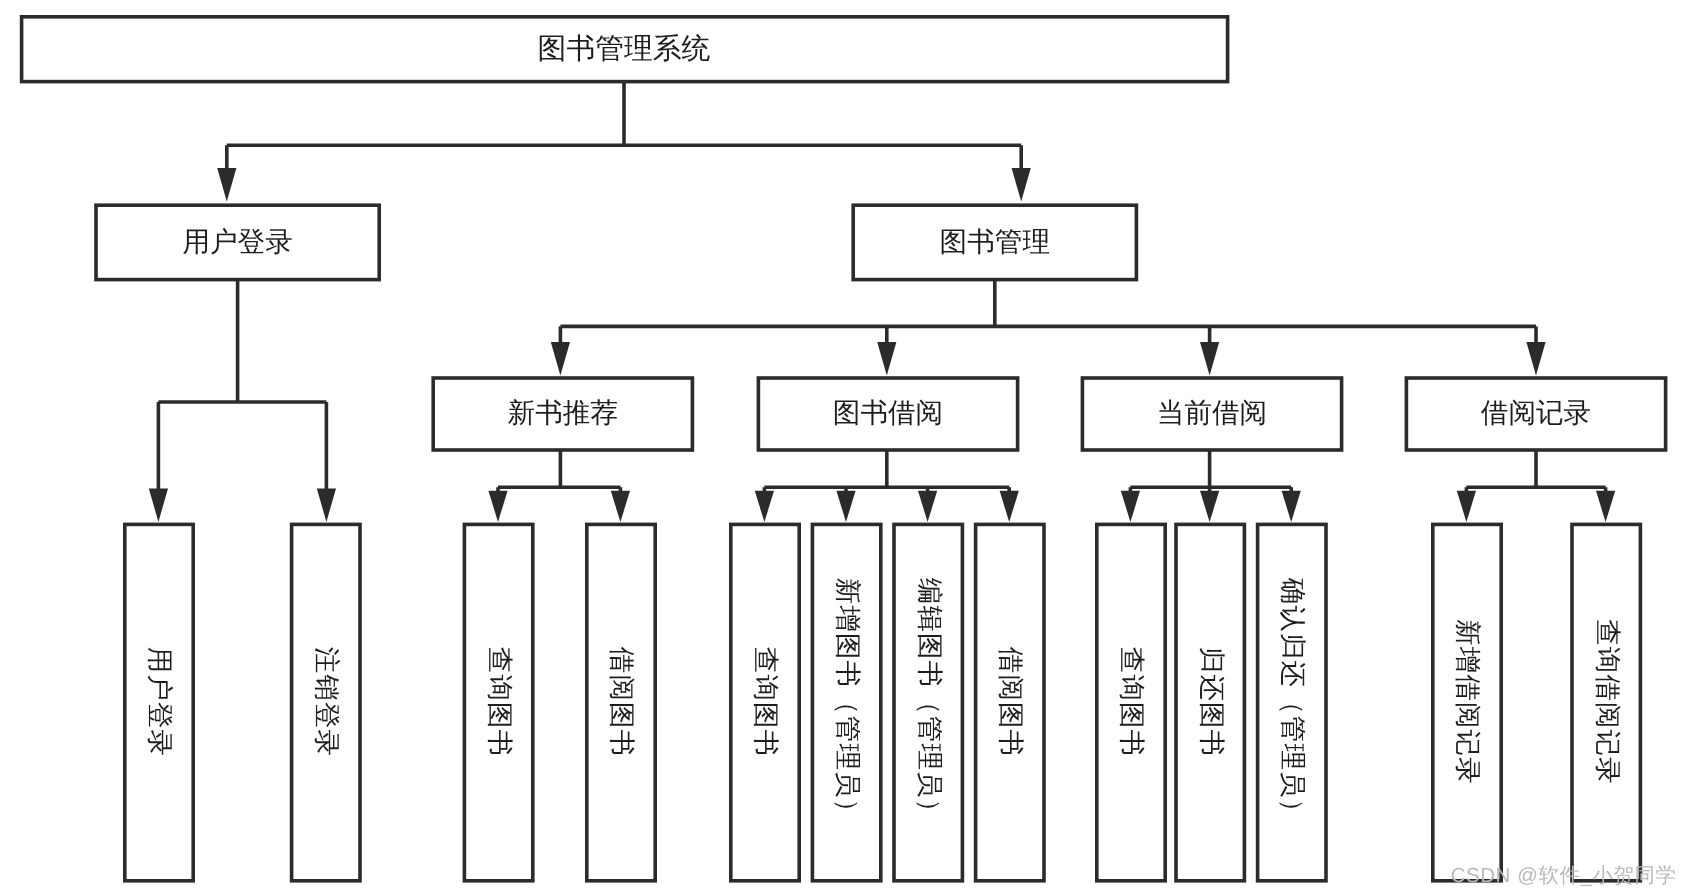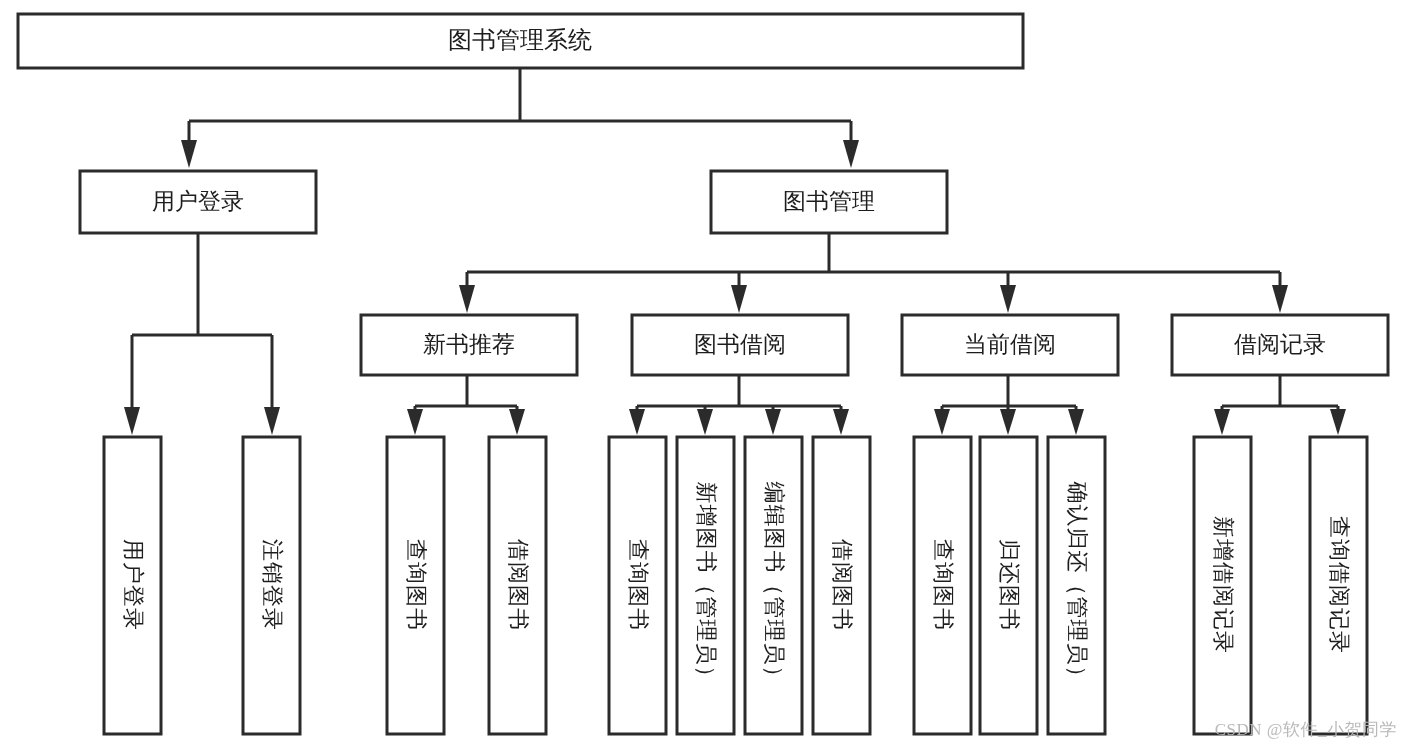--- a/index.html
+++ b/index.html
@@ -52,21 +52,21 @@
     font-size: 22px;
     letter-spacing: 1px;
   }
   .title-label {
     font-size: 24px;
   }
   .watermark {
     position: absolute;
     right: 8px;
     bottom: 6px;
-    font-family: Liberation Serif, serif;
+    font-family: Liberation Sans, sans-serif;
     font-size: 17px;
     color: #b9b9b9;
     white-space: nowrap;
     letter-spacing: 0.5px;
   }
 </style>
 </head>
 <body>
 
 <div id="diagram-root">

